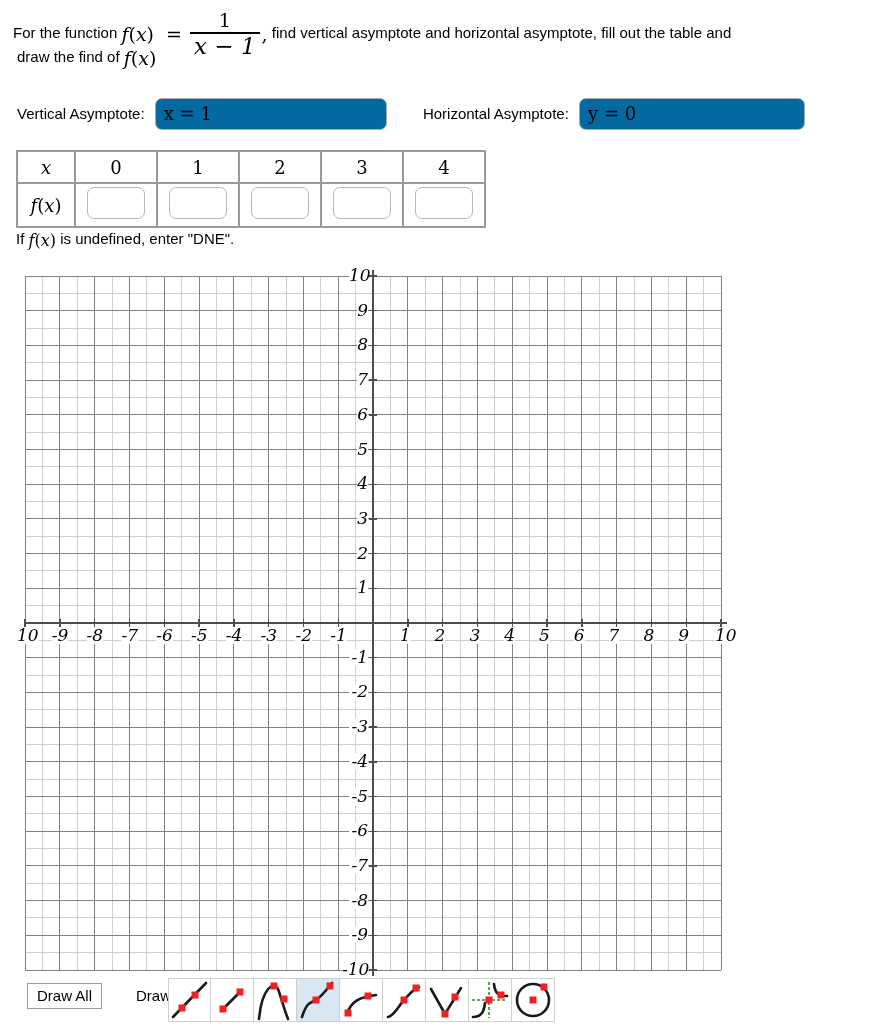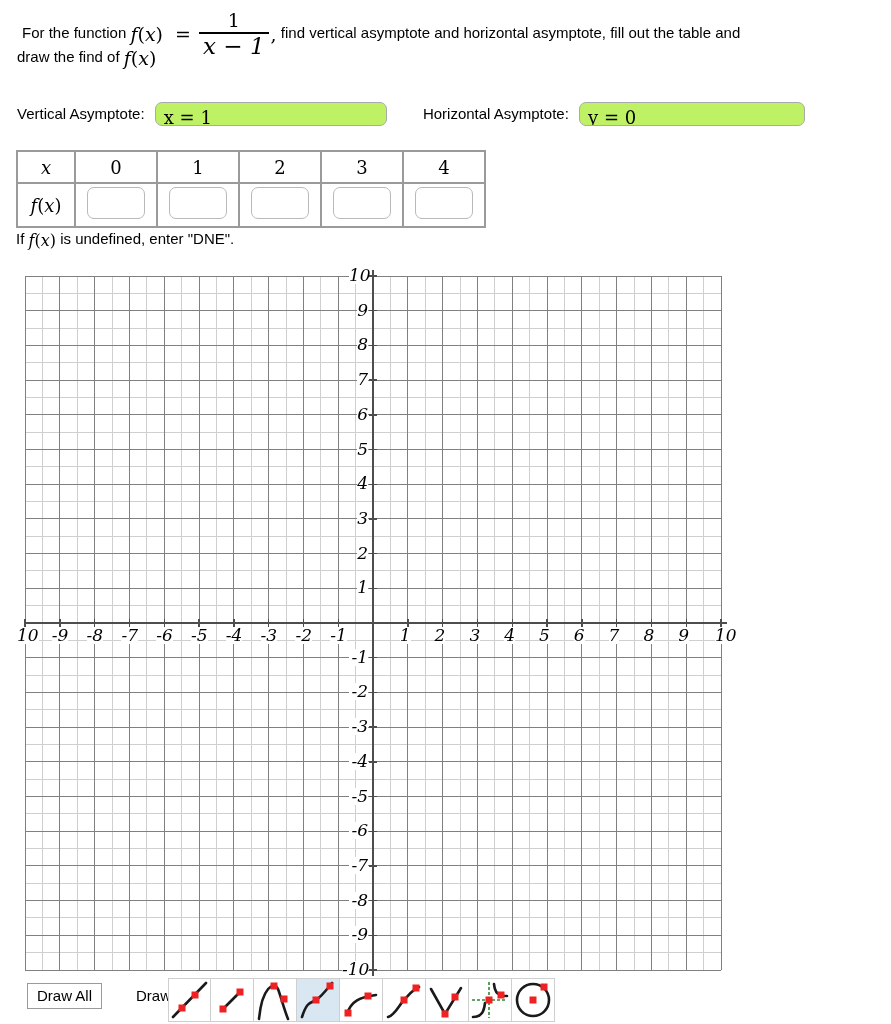--- a/index.html
+++ b/index.html
@@ -13,21 +13,21 @@
     font-family: "Liberation Sans", sans-serif;
     font-size: 15px;
     color: #000000;
     position: relative;
     overflow: hidden;
   }
 
   
   #prompt {
     position: absolute;
-    left: 22px;
+    left: 13px;
     top: 10px;
     width: 856px;
     line-height: 38px;
   }
   .mi { font-family: "DejaVu Serif", serif; font-style: italic; }
   .mn { font-family: "DejaVu Serif", serif; font-style: normal; }
   .mo { font-family: "DejaVu Serif", serif; font-style: normal; }
 
   .frac {
     display: inline-block;
@@ -78,22 +78,22 @@
     display: inline-block;
     font-size: 15px;
     line-height: 32px;
     vertical-align: middle;
   }
   .answerbox {
     display: inline-block;
     box-sizing: border-box;
     border: 1px solid #aaaaaa;
     border-radius: 7px;
-    background: #bef264;
-    height: 24px;
+    background: #0369a1;
+    height: 32px;
     line-height: 30px;
     padding: 0 8px;
     vertical-align: middle;
     font-family: "DejaVu Serif", serif;
     font-size: 18px;
     overflow: hidden;
     white-space: nowrap;
   }
   #va-box { width: 232px; margin-left: 6px; }
   #ha-box { width: 226px; margin-left: 6px; }

